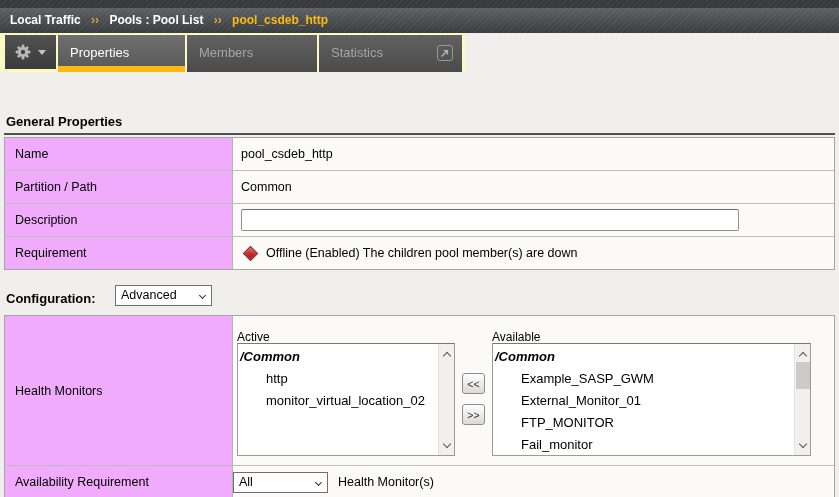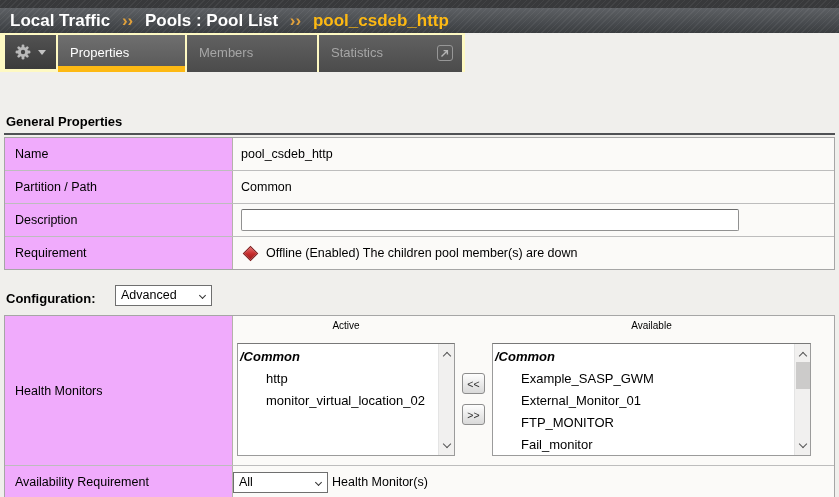--- a/index.html
+++ b/index.html
@@ -7,21 +7,21 @@
   body{
     font-family:"Liberation Sans","DejaVu Sans",sans-serif;
     font-size:12.5px;color:#000;background:#f0efec;
     position:relative;overflow:hidden;
   }
 
   
   .topstrip{position:absolute;left:0;top:0;width:839px;height:8px;
     background:repeating-linear-gradient(135deg,rgba(255,255,255,.05) 0 1px,transparent 1px 4px),#38393b}
   .breadcrumb{position:absolute;left:0;top:8px;width:839px;height:25px;line-height:25px;
-    padding-left:10px;color:#fff;font-weight:bold;font-size:17px;white-space:nowrap;
+    padding-left:10px;color:#fff;font-weight:bold;font-size:12px;white-space:nowrap;
     background:repeating-linear-gradient(135deg,rgba(255,255,255,.05) 0 1px,transparent 1px 4px),
                linear-gradient(#5d6064,#3a3d40)}
   .breadcrumb .sep{color:#e2a23c;margin:0 7px;font-weight:bold}
   .breadcrumb .current{color:#fdb913}
 
   
   .tabstrip{position:absolute;left:0;top:33px;width:465px;height:39px;background:#fef9c3}
   .gearbtn{position:absolute;left:5px;top:2px;width:51px;height:34px;
     background:linear-gradient(#525252,#3b3b3b);
     display:flex;align-items:center;justify-content:center;cursor:pointer}
@@ -69,21 +69,21 @@
 
   
   .fselect{position:relative;height:21px;border:1px solid #6f6f6f;background:#fff;
     line-height:19px;padding-left:5px;font-size:12.5px;cursor:pointer;white-space:nowrap}
   .fselect .chevsm{position:absolute;right:6px;top:7px;width:5px;height:5px;
     border-left:1.4px solid #333;border-top:1.4px solid #333;transform:rotate(225deg)}
   .sel-config{width:97px}
   .sel-avail{width:95px;flex:none}
 
   
-  .lh{position:absolute;top:4px;text-align:center;font-size:10px}
+  .lh{position:absolute;top:14px;font-size:12px}
   .active-h{left:4px;width:218px}
   .avail-h{left:259px;width:319px}
   .listbox{position:absolute;top:27px;height:113px;background:#fff;cursor:default;
     border:1px solid #9b9b9b;border-top-color:#787878;overflow:hidden;padding:2px 0 0 2px}
   .active-lb{left:4px;width:218px}
   .avail-lb{left:259px;width:319px}
   .li{height:22px;line-height:22px;font-size:13px;white-space:nowrap}
   .li.group{font-weight:bold;font-style:italic}
   .li.child{padding-left:26px}
 
@@ -95,21 +95,21 @@
   .chev.u{transform:rotate(45deg);margin-top:3px}
   .chev.d{transform:rotate(225deg);margin-bottom:3px}
   .sthumb{position:absolute;left:1px;top:18px;width:14px;height:27px;background:#cccbca}
 
   .movebtn{position:absolute;left:229px;width:23px;height:21px;border:1px solid #8d8d8d;border-radius:3px;
     background:linear-gradient(#fefefe,#d9d9d9);font-family:inherit;font-size:10.5px;color:#333;
     cursor:pointer;text-align:center;padding:0}
   .mv-left{top:57px}
   .mv-right{top:88px}
 
-  .suffix-text{margin-left:4px;white-space:nowrap}
+  .suffix-text{margin-left:10px;white-space:nowrap}
 </style>
 </head>
 <body>
 
 <div class="topstrip"></div>
 
 <div class="breadcrumb">
   <span>Local Traffic</span>
   <span class="sep">››</span>
   <span>Pools : Pool List</span>

